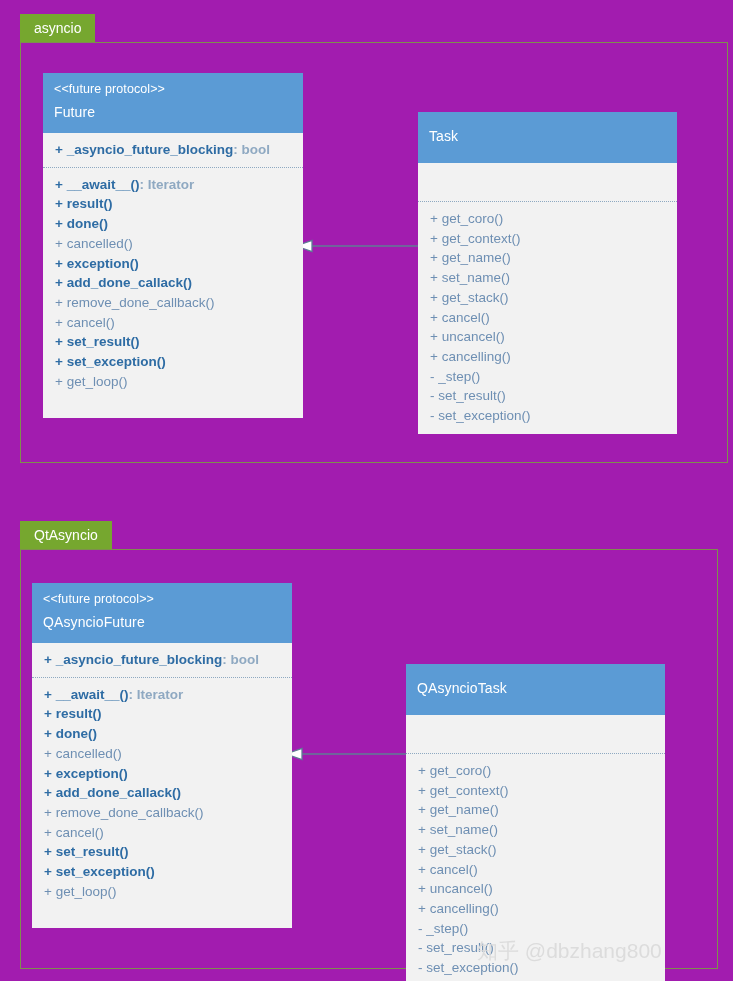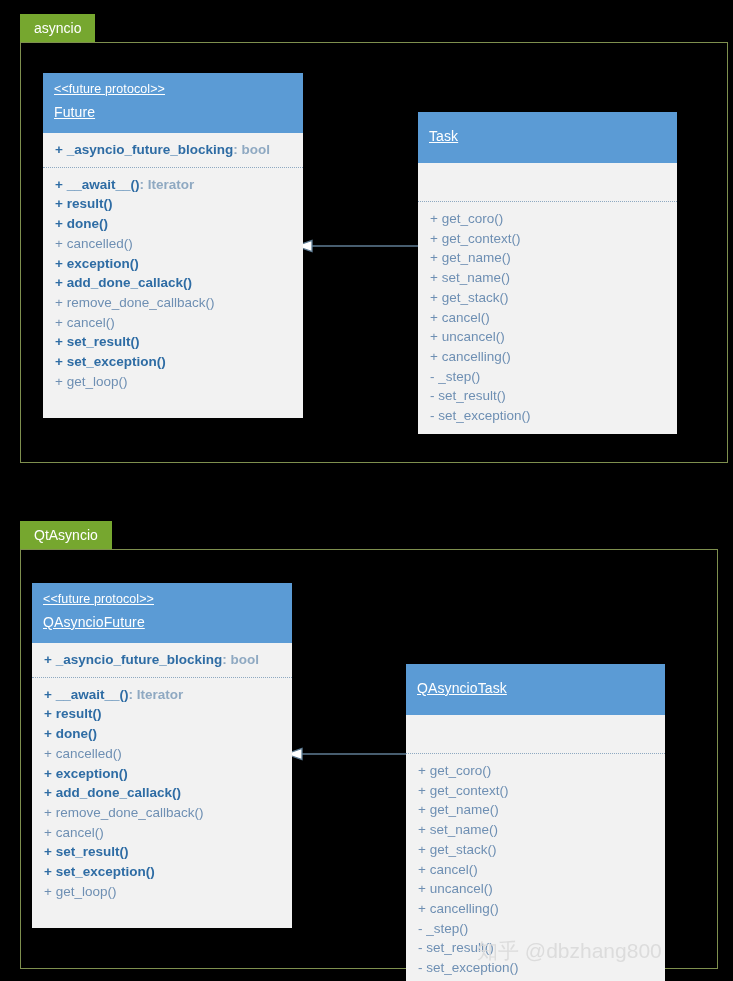--- a/index.html
+++ b/index.html
@@ -5,21 +5,21 @@
   * { box-sizing: border-box; }
   html, body {
     margin: 0; padding: 0;
     background: #ffffff;
     font-family: "Liberation Sans", sans-serif;
   }
   #canvas {
     position: relative;
     width: 733px;
     height: 981px;
-    background: #000000;
+    background: #a21caf;
     overflow: hidden;
   }
 
   
   .package { position: absolute; }
   .package-tab {
     position: absolute;
     left: 0; top: 0;
     height: 28px;
     background: #76A72F;
@@ -40,21 +40,20 @@
   
   .uml-class {
     position: absolute;
     background: #F2F2F2;
     z-index: 2;
   }
   .uml-header {
     background: #5B9BD5;
     color: #ffffff;
     padding: 7px 11px 8px 11px;
-    text-decoration: underline;
   }
   .uml-stereotype {
     font-size: 12.5px;
     line-height: 19px;
     letter-spacing: .1px;
   }
   .uml-name {
     font-size: 14px;
     line-height: 26px;
     letter-spacing: .1px;

